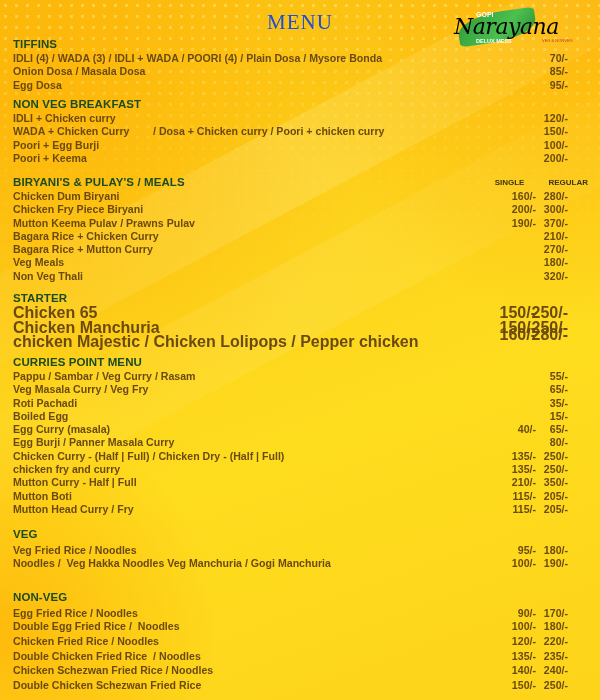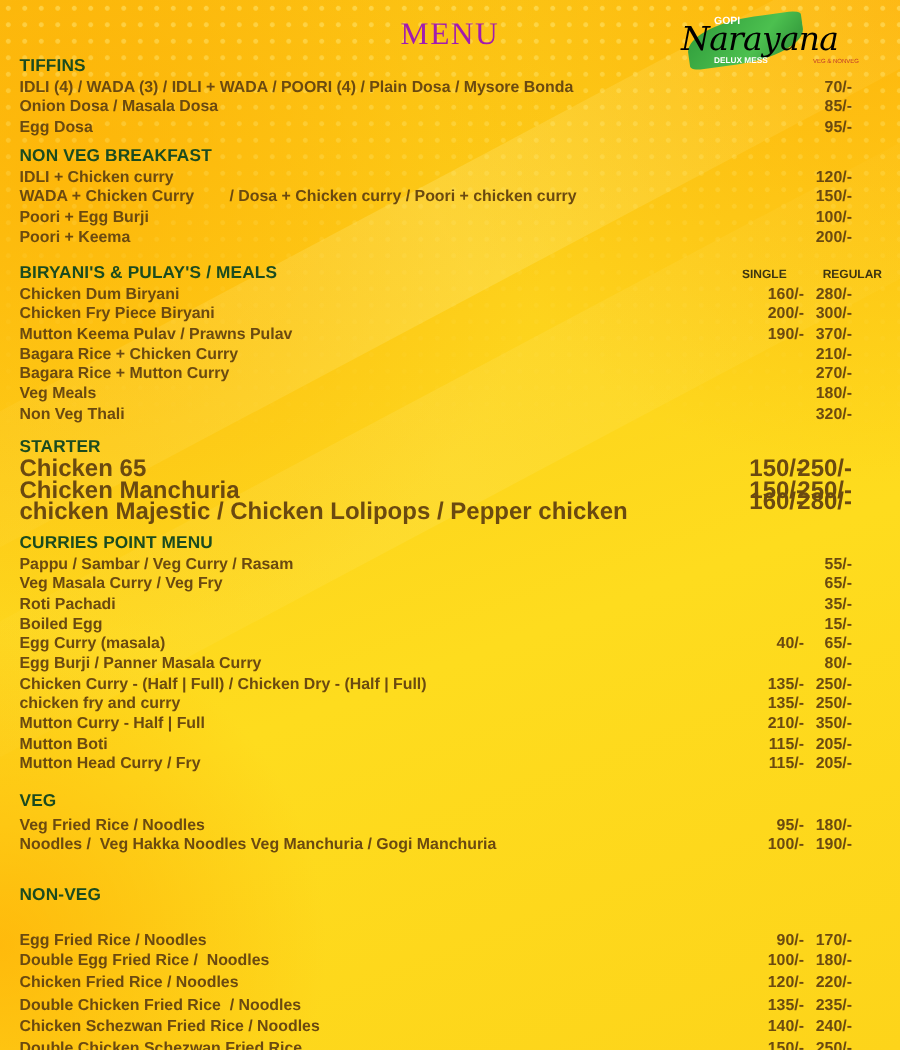--- a/index.html
+++ b/index.html
@@ -23,21 +23,21 @@
   }
   .streak {
     position: absolute; pointer-events: none;
     width: 900px; height: 80px; left: -150px;
     background: linear-gradient(90deg, rgba(255,240,150,0), rgba(255,240,150,0.25), rgba(255,240,150,0));
     transform: rotate(-28deg);
   }
   .title {
     position: absolute; top: 10px; left: 0; width: 600px; text-align: center;
     font-family: "Liberation Serif", "DejaVu Serif", serif;
-    font-size: 21px; letter-spacing: 1px; color: #a21caf;
+    font-size: 21px; letter-spacing: 1px; color: #1d4ed8;
   }
   .logo {
     position: absolute; top: 4px; left: 446px; width: 130px; height: 44px;
   }
   .logo .leaf {
     position: absolute; left: 12px; top: 8px; width: 78px; height: 30px;
     background: linear-gradient(135deg, #2e9a3a, #4cc04f 60%, #2a8a34);
     border-radius: 60% 10% 60% 10%;
     transform: rotate(-8deg);
   }
@@ -250,21 +250,21 @@
     </div>
   <div class="row">
       <span class="name" style="white-space:pre">Noodles /  Veg Hakka Noodles Veg Manchuria / Gogi Manchuria</span>
       <span class="p1">100/-</span>
       <span class="p2">190/-</span>
     </div>
 </div>
 
 <div class="section" style="top:590px;">
   <div class="sec-head">NON-VEG</div>
-  <div class="row" style="margin-top:16px">
+  <div class="row" style="margin-top:2px">
       <span class="name">Egg Fried Rice / Noodles</span>
       <span class="p1">90/-</span>
       <span class="p2">170/-</span>
     </div>
   <div class="row" style="height:14.7px">
       <span class="name" style="white-space:pre">Double Egg Fried Rice /  Noodles</span>
       <span class="p1">100/-</span>
       <span class="p2">180/-</span>
     </div>
   <div class="row" style="height:14.7px">

